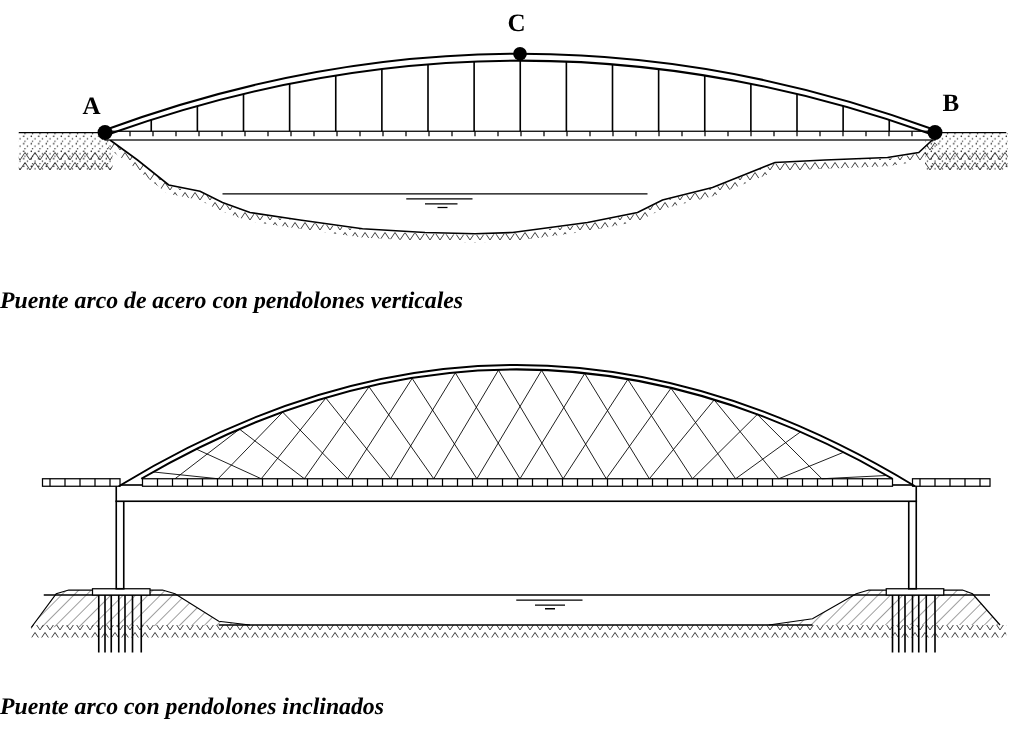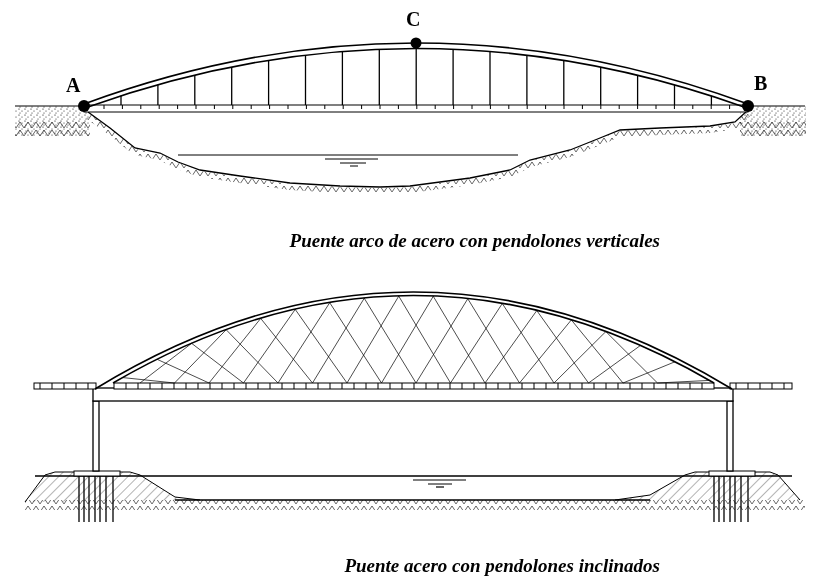--- a/index.html
+++ b/index.html
@@ -1,18 +1,18 @@
 <!DOCTYPE html>
 <html><head>
 <meta charset="utf-8">
 <style>
   html, body { margin: 0; padding: 0; background: #ffffff; }
   body { width: 816px; height: 587px; position: relative; overflow: hidden; font-family: "Liberation Serif", serif; }
   .figure { position: absolute; left: 0; width: 816px; }
-  .caption { position: absolute; left: 0; width: 660px; text-align: right; font-family: "Liberation Serif", serif; font-style: italic; font-weight: bold; font-size: 19px; color: #000; }
+  .caption { position: absolute; left: 0; width: 660px; text-align: left; font-family: "Liberation Serif", serif; font-style: italic; font-weight: bold; font-size: 19px; color: #000; }
   .pt-label { position: absolute; font-family: "Liberation Serif", serif; font-weight: bold; font-size: 20px; color: #000; }
   svg { display: block; }
 </style>
 </head>
 <body>
 
 <div class="figure" style="top:0;height:215px;">
   <svg width="816" height="215" viewBox="0 0 816 215">
     <defs>
       <pattern id="soilHatch" width="8" height="8" patternUnits="userSpaceOnUse">
@@ -281,13 +281,13 @@
         <line x1="657.5" y1="383" x2="709.5" y2="380.3989897591646"></line>
       </g>
 
     <g>
       <path d="M95,389 Q413,195 732,389" stroke="#000" stroke-width="1.6" fill="none"></path>
       <path d="M113,383 Q413,208 714,383" stroke="#000" stroke-width="1.6" fill="none"></path>
     </g>
   </svg>
 </div>
 
-<div class="caption" style="top:555px;">Puente acero con pendolones inclinados</div>
+<div class="caption" style="top:555px;">Puente arco con pendolones inclinados</div>
 
 </body></html>

